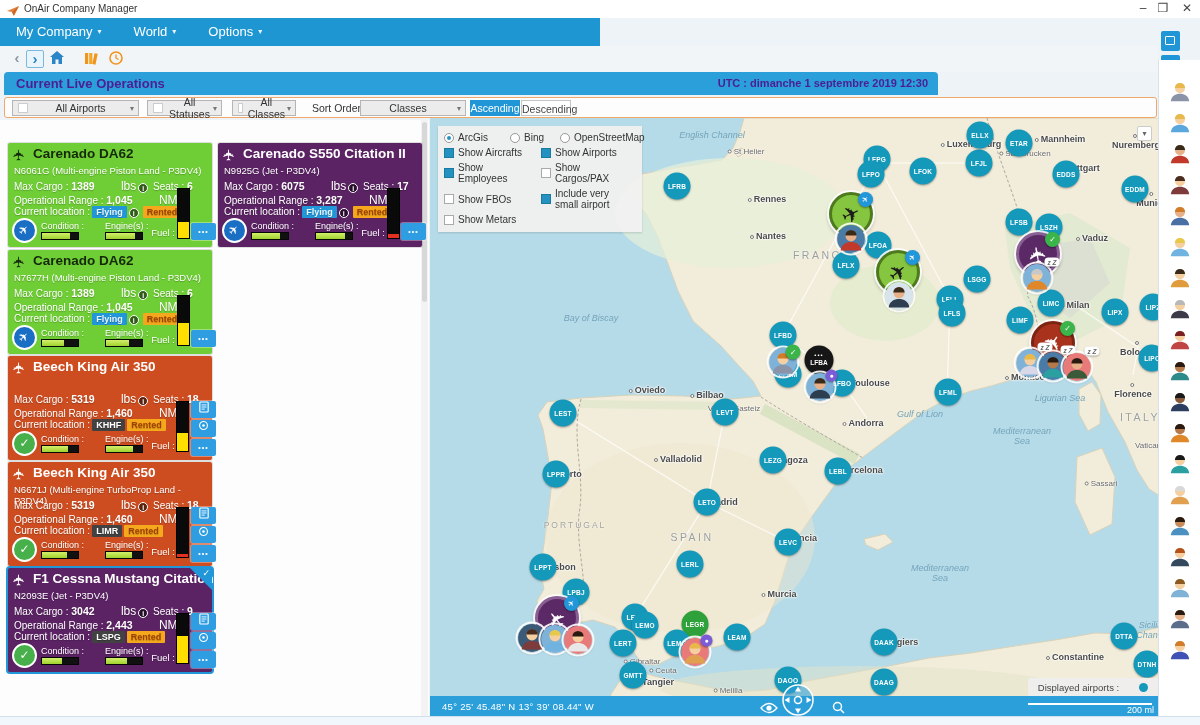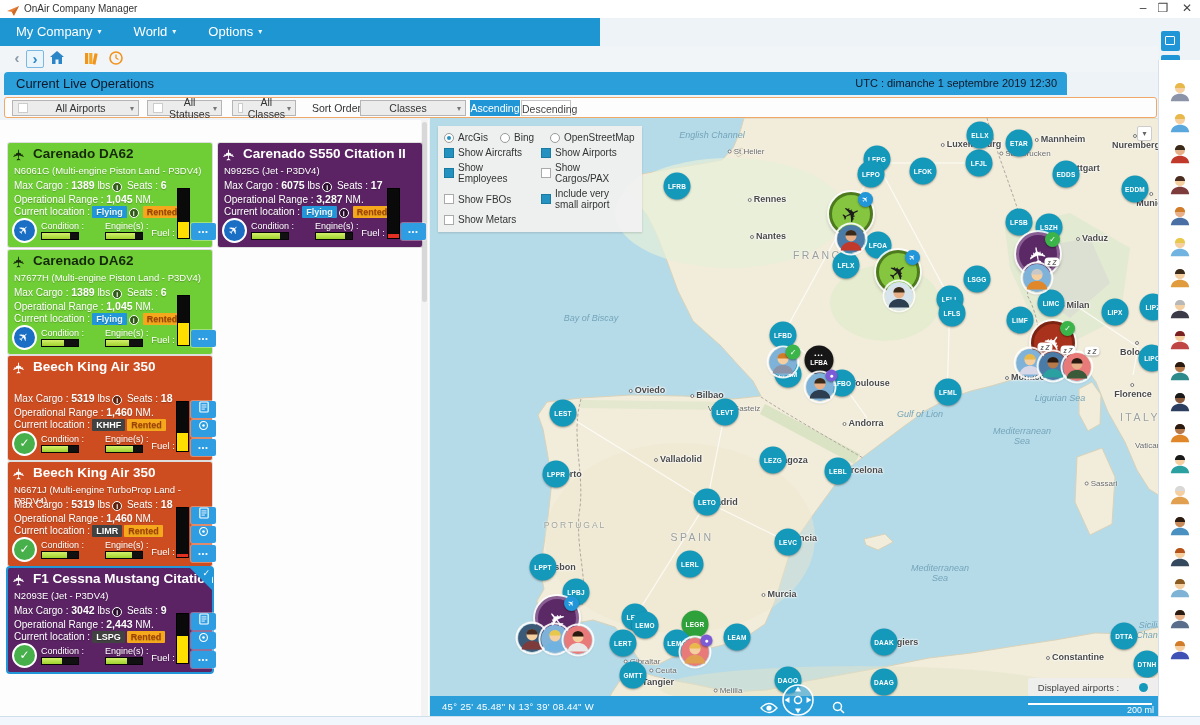--- a/index.html
+++ b/index.html
@@ -24,21 +24,21 @@
   .chev { font-size:15px; color:#8a9aa6; font-weight:bold; }
   .chev.fwd { color:#2b86c8; border:1px solid #7ab8e0; background:#eaf4fb; border-radius:2px; }
 
   
   #winbtns { position:absolute; left:1161px; top:31px; }
   .panelbtn { display:inline-block; width:19px; height:20px; background:#2196d6; border-radius:2px; margin-right:4px; position:relative; cursor:pointer; }
   .panelbtn .sq { position:absolute; left:4px; top:5px; width:10px; height:9px; border:1.5px solid #fff; border-radius:1px; }
   .panelbtn .sq2 { position:absolute; right:3px; bottom:3px; width:5px; height:4px; background:#fff; }
 
   
-  #header { position:absolute; left:4px; top:72px; width:1063px; height:23px; background:#2b9fd9; border-radius:4px 4px 0 0; color:#0f172a; }
+  #header { position:absolute; left:4px; top:72px; width:934px; height:23px; background:#2b9fd9; border-radius:4px 4px 0 0; color:#4c1d95;font-weight:bold; }
   #header .title { position:absolute; left:12px; top:4px; font-size:13px; }
   #header .utc { position:absolute; right:10px; top:5px; font-size:11px; }
 
   
   #filterbar { position:absolute; left:4px; top:97px; width:1153px; height:21px; background:#fdfdfd; border:1px solid #f0a868; border-radius:3px; }
   .dd { position:absolute; top:2px; height:16px; background:#ececec; border:1px solid #b5b5b5; display:flex; align-items:center; font-size:10.5px; color:#333; cursor:pointer; }
   .dd .swatch { width:10px; height:10px; background:#fff; border:1px solid #ccc; margin:0 5px; }
   .dd .lab { flex:1; text-align:center; padding-right:2px; }
   .dd .car { font-size:8px; color:#777; margin-right:4px; }
   #sortlabel { position:absolute; left:307px; top:4px; font-size:10.5px; color:#333; }
@@ -54,21 +54,21 @@
   .card { position:absolute; width:204px; height:104px; border-radius:2px; color:#fff; font-size:10px; cursor:pointer; box-shadow:0 0 0 1px rgba(0,0,0,0.12); }
   .card.sel { box-shadow:0 0 0 2px #2196d8; }
   .card .corner { position:absolute; right:0; top:0; width:0; height:0; border-left:22px solid transparent; border-top:22px solid #2196d8; }
   .card .corner-chk { position:absolute; right:2px; top:0px; color:#fff; font-size:9px; }
   .c-plane { position:absolute; left:5px; top:3px; font-size:15px; }
   .c-plane span { display:inline-block; transform:rotate(-90deg); }
   .c-title { position:absolute; left:25px; top:3px; font-size:13.5px; font-weight:bold; white-space:nowrap; }
   .c-reg { position:absolute; left:6px; top:22px; font-size:9.5px; text-shadow:0 1px 1px rgba(0,0,0,.25); }
   .crow { position:absolute; left:6px; font-size:10px; text-shadow:0 1px 1px rgba(0,0,0,.25); white-space:nowrap; }
   .crow b { font-size:10.5px; }
-  .unit { font-size:10px; }
+  .unit { font-size:12px;margin-left:23px; }
   .inf { display:inline-block; width:10px; height:10px; border-radius:50%; background:rgba(0,0,0,.55); border:1px solid #fff; color:#fff; font-size:7px; font-weight:bold; text-align:center; line-height:9px; vertical-align:-1px; margin:0 2px; }
   .badge { display:inline-block; font-size:9px; font-weight:bold; padding:1px 4px; border-radius:1px; margin-left:2px; }
   .b-fly { background:#2196d8; color:#eaf6ff; }
   .b-code { background:#424242; color:#fff; }
   .b-rent { background:#f5a81c; color:#a04000; }
   .c-status { position:absolute; left:4px; top:75px; width:25px; height:25px; border-radius:50%; border:2px solid #fff; text-align:center; line-height:21px; font-size:12px; color:#fff; }
   .st-fly { background:#1a6fc4; }
   .st-ok  { background:#47b04b; }
   .st-fly span { display:inline-block; transform:rotate(-45deg); }
   .bar-label { position:absolute; top:78px; font-size:9px; text-shadow:0 1px 1px rgba(0,0,0,.25); }
@@ -594,21 +594,21 @@
             <circle cx="12" cy="12" r="11.5" fill="#e87a7a"></circle>
             <path d="M3.5 21.5 C4 16.5 8 14.5 12 14.5 C16 14.5 20 16.5 20.5 21.5 Z" fill="#e0a050"></path>
             <circle cx="12" cy="9.4" r="4.6" fill="#f5cfa0"></circle>
             <path d="M7.3 9.2 a4.7 4.7 0 0 1 9.4 0 z" fill="#e8b84b"></path>
           </svg><div class="mbadge mb-fbo">●</div></div>
       </div>
 
     <div id="mapopts">
       <div class="optrow" id="basemaprow">
           <div class="radio on"></div>
-          <div class="optlbl" style="margin-right: 12px; text-align: right;">ArcGis</div>
+          <div class="optlbl" style="margin-right: 22px; text-align: right;">ArcGis</div>
           <div class="radio"></div>
           <div class="optlbl" style="margin-right: 16px;">Bing</div>
           <div class="radio"></div>
           <div class="optlbl">OpenStreetMap</div>
         </div>
       <div id="togglegrid">
           <div class="optrow">
             <div class="cbx on"></div>
             <div class="optlbl">Show Aircrafts</div>
           </div>

